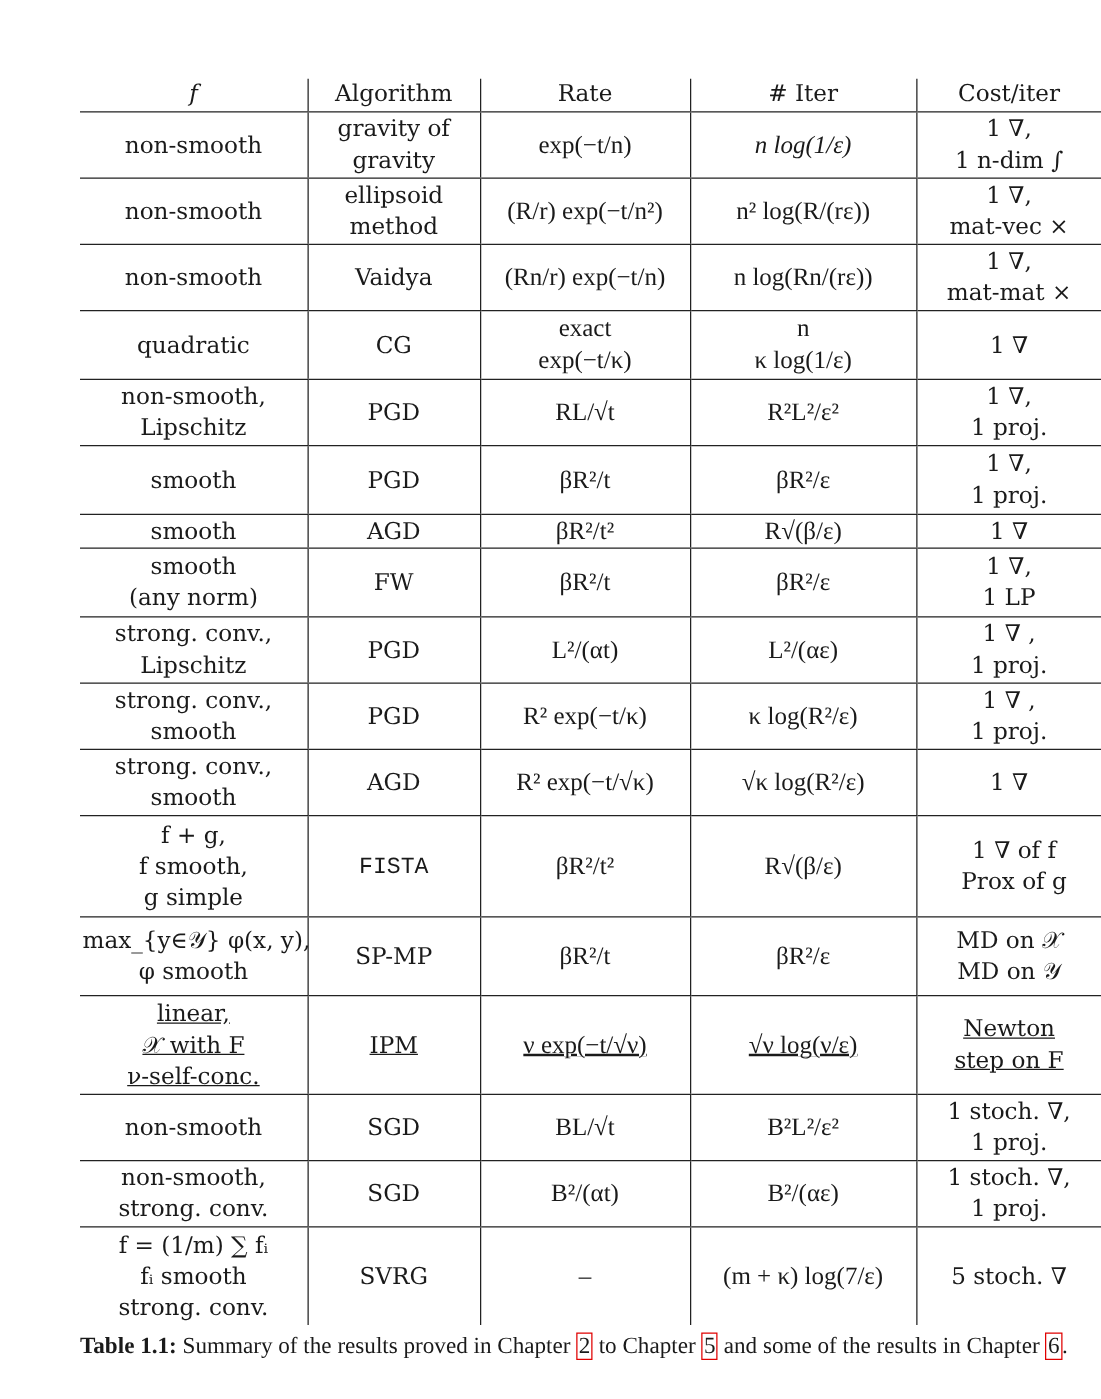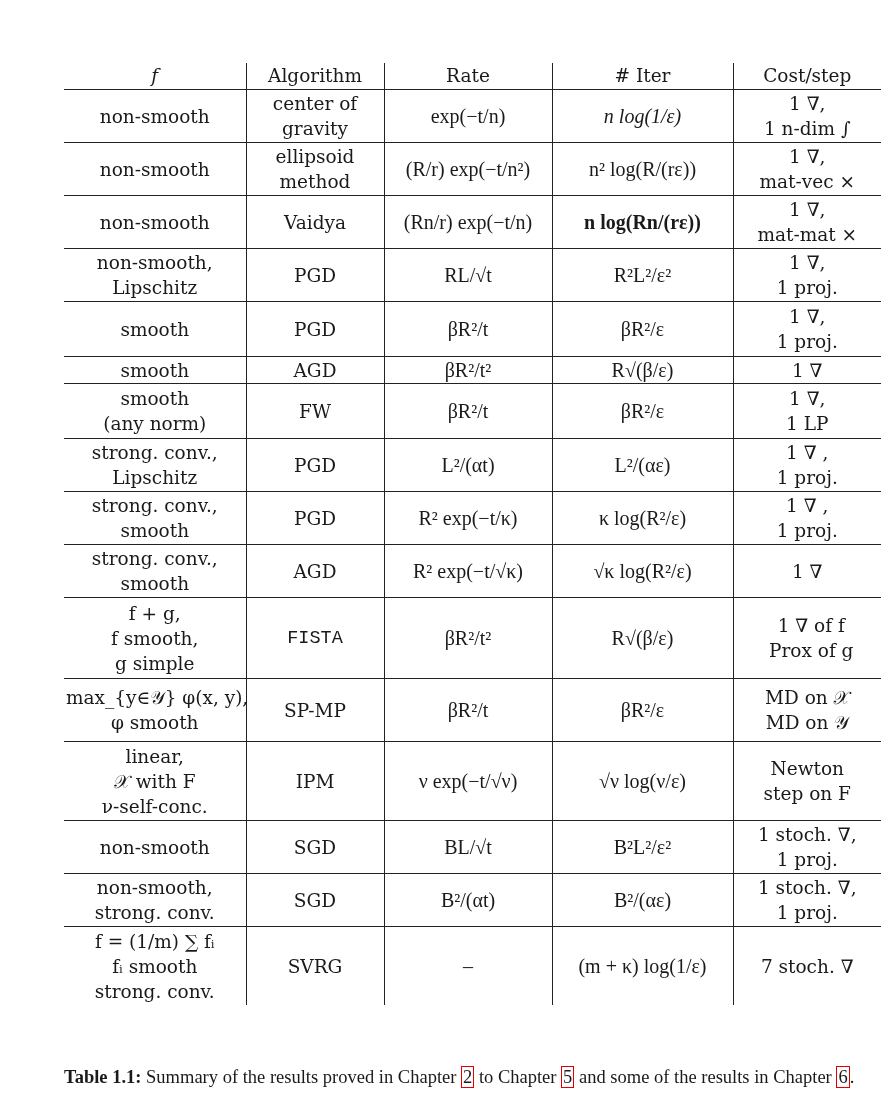--- a/index.html
+++ b/index.html
@@ -33,30 +33,30 @@
       <col class="c3">
       <col class="c4">
       <col class="c5">
     </colgroup>
   <thead>
     <tr>
       <th class="i">f</th>
       <th>Algorithm</th>
       <th>Rate</th>
       <th># Iter</th>
-      <th>Cost/step</th>
+      <th>Cost/iter</th>
     </tr>
   </thead>
   <tbody id="tbody">
       <tr style="height: 52px;">
         <td style="height: 52px;">
           <span class="line">non-smooth</span>
         </td>
         <td style="height: 52px;">
-          <span class="line">center of</span>
+          <span class="line">gravity of</span>
           <span class="line">gravity</span>
         </td>
         <td style="height: 52px;">
           <span class="line math">exp(−t/n)</span>
         </td>
         <td style="height: 52px; font-style: italic;">
           <span class="line math">n log(1/ε)</span>
         </td>
         <td style="height: 52px;">
           <span class="line">1 ∇,</span>
@@ -85,26 +85,45 @@
       <tr style="height: 52px;">
         <td style="height: 52px;">
           <span class="line">non-smooth</span>
         </td>
         <td style="height: 52px;">
           <span class="line">Vaidya</span>
         </td>
         <td style="height: 52px;">
           <span class="line math">(Rn/r) exp(−t/n)</span>
         </td>
-        <td style="height: 52px; font-weight: bold;">
+        <td style="height: 52px;">
           <span class="line math">n log(Rn/(rε))</span>
         </td>
         <td style="height: 52px;">
           <span class="line">1 ∇,</span>
           <span class="line">mat-mat ×</span>
+        </td>
+      </tr>
+      <tr style="height: 54px;">
+        <td style="height: 54px;">
+          <span class="line">quadratic</span>
+        </td>
+        <td style="height: 54px;">
+          <span class="line">CG</span>
+        </td>
+        <td style="height: 54px;">
+          <span class="line math">exact</span>
+          <span class="line math">exp(−t/κ)</span>
+        </td>
+        <td style="height: 54px;">
+          <span class="line math">n</span>
+          <span class="line math">κ log(1/ε)</span>
+        </td>
+        <td style="height: 54px;">
+          <span class="line">1 ∇</span>
         </td>
       </tr>
       <tr style="height: 52px;">
         <td style="height: 52px;">
           <span class="line">non-smooth,</span>
           <span class="line">Lipschitz</span>
         </td>
         <td style="height: 52px;">
           <span class="line">PGD</span>
         </td>
@@ -261,21 +280,21 @@
           <span class="line math">βR²/t</span>
         </td>
         <td style="height: 62px;">
           <span class="line math">βR²/ε</span>
         </td>
         <td style="height: 62px;">
           <span class="line">MD on 𝒳</span>
           <span class="line">MD on 𝒴</span>
         </td>
       </tr>
-      <tr style="height: 78px;">
+      <tr style="height: 78px; text-decoration: underline;">
         <td style="height: 78px;">
           <span class="line">linear,</span>
           <span class="line">𝒳 with F</span>
           <span class="line">ν-self-conc.</span>
         </td>
         <td style="height: 78px;">
           <span class="line">IPM</span>
         </td>
         <td style="height: 78px;">
           <span class="line math">ν exp(−t/√ν)</span>
@@ -331,24 +350,24 @@
           <span class="line">fᵢ smooth</span>
           <span class="line">strong. conv.</span>
         </td>
         <td style="height: 78px;">
           <span class="line">SVRG</span>
         </td>
         <td style="height: 78px;">
           <span class="line math">–</span>
         </td>
         <td style="height: 78px;">
-          <span class="line math">(m + κ) log(1/ε)</span>
-        </td>
-        <td style="height: 78px;">
-          <span class="line">7 stoch. ∇</span>
+          <span class="line math">(m + κ) log(7/ε)</span>
+        </td>
+        <td style="height: 78px;">
+          <span class="line">5 stoch. ∇</span>
         </td>
       </tr>
     </tbody>
 </table>
 
 <div class="caption">
   <b>Table 1.1:</b><span> Summary of the results proved in Chapter </span><span class="ref">2</span><span> to Chapter </span><span class="ref">5</span><span> and some of the results in Chapter </span><span class="ref">6</span><span>.</span>
 </div>
 
 </body></html>

